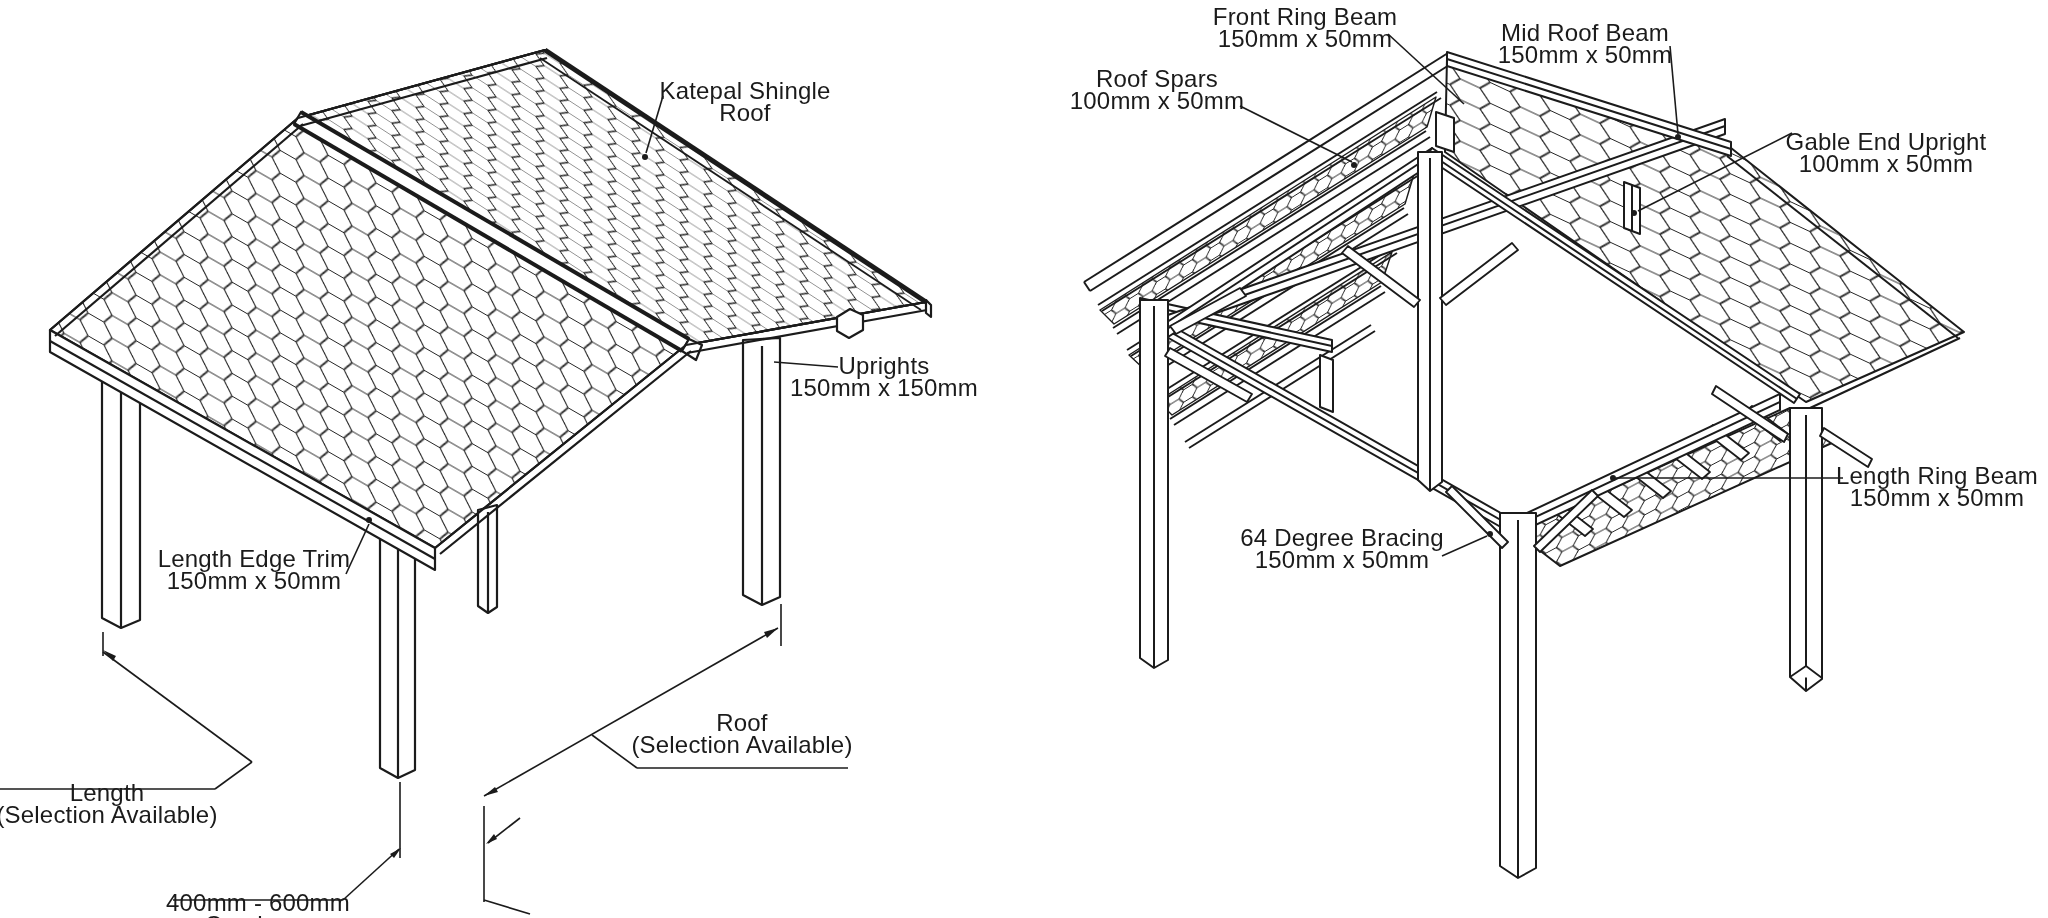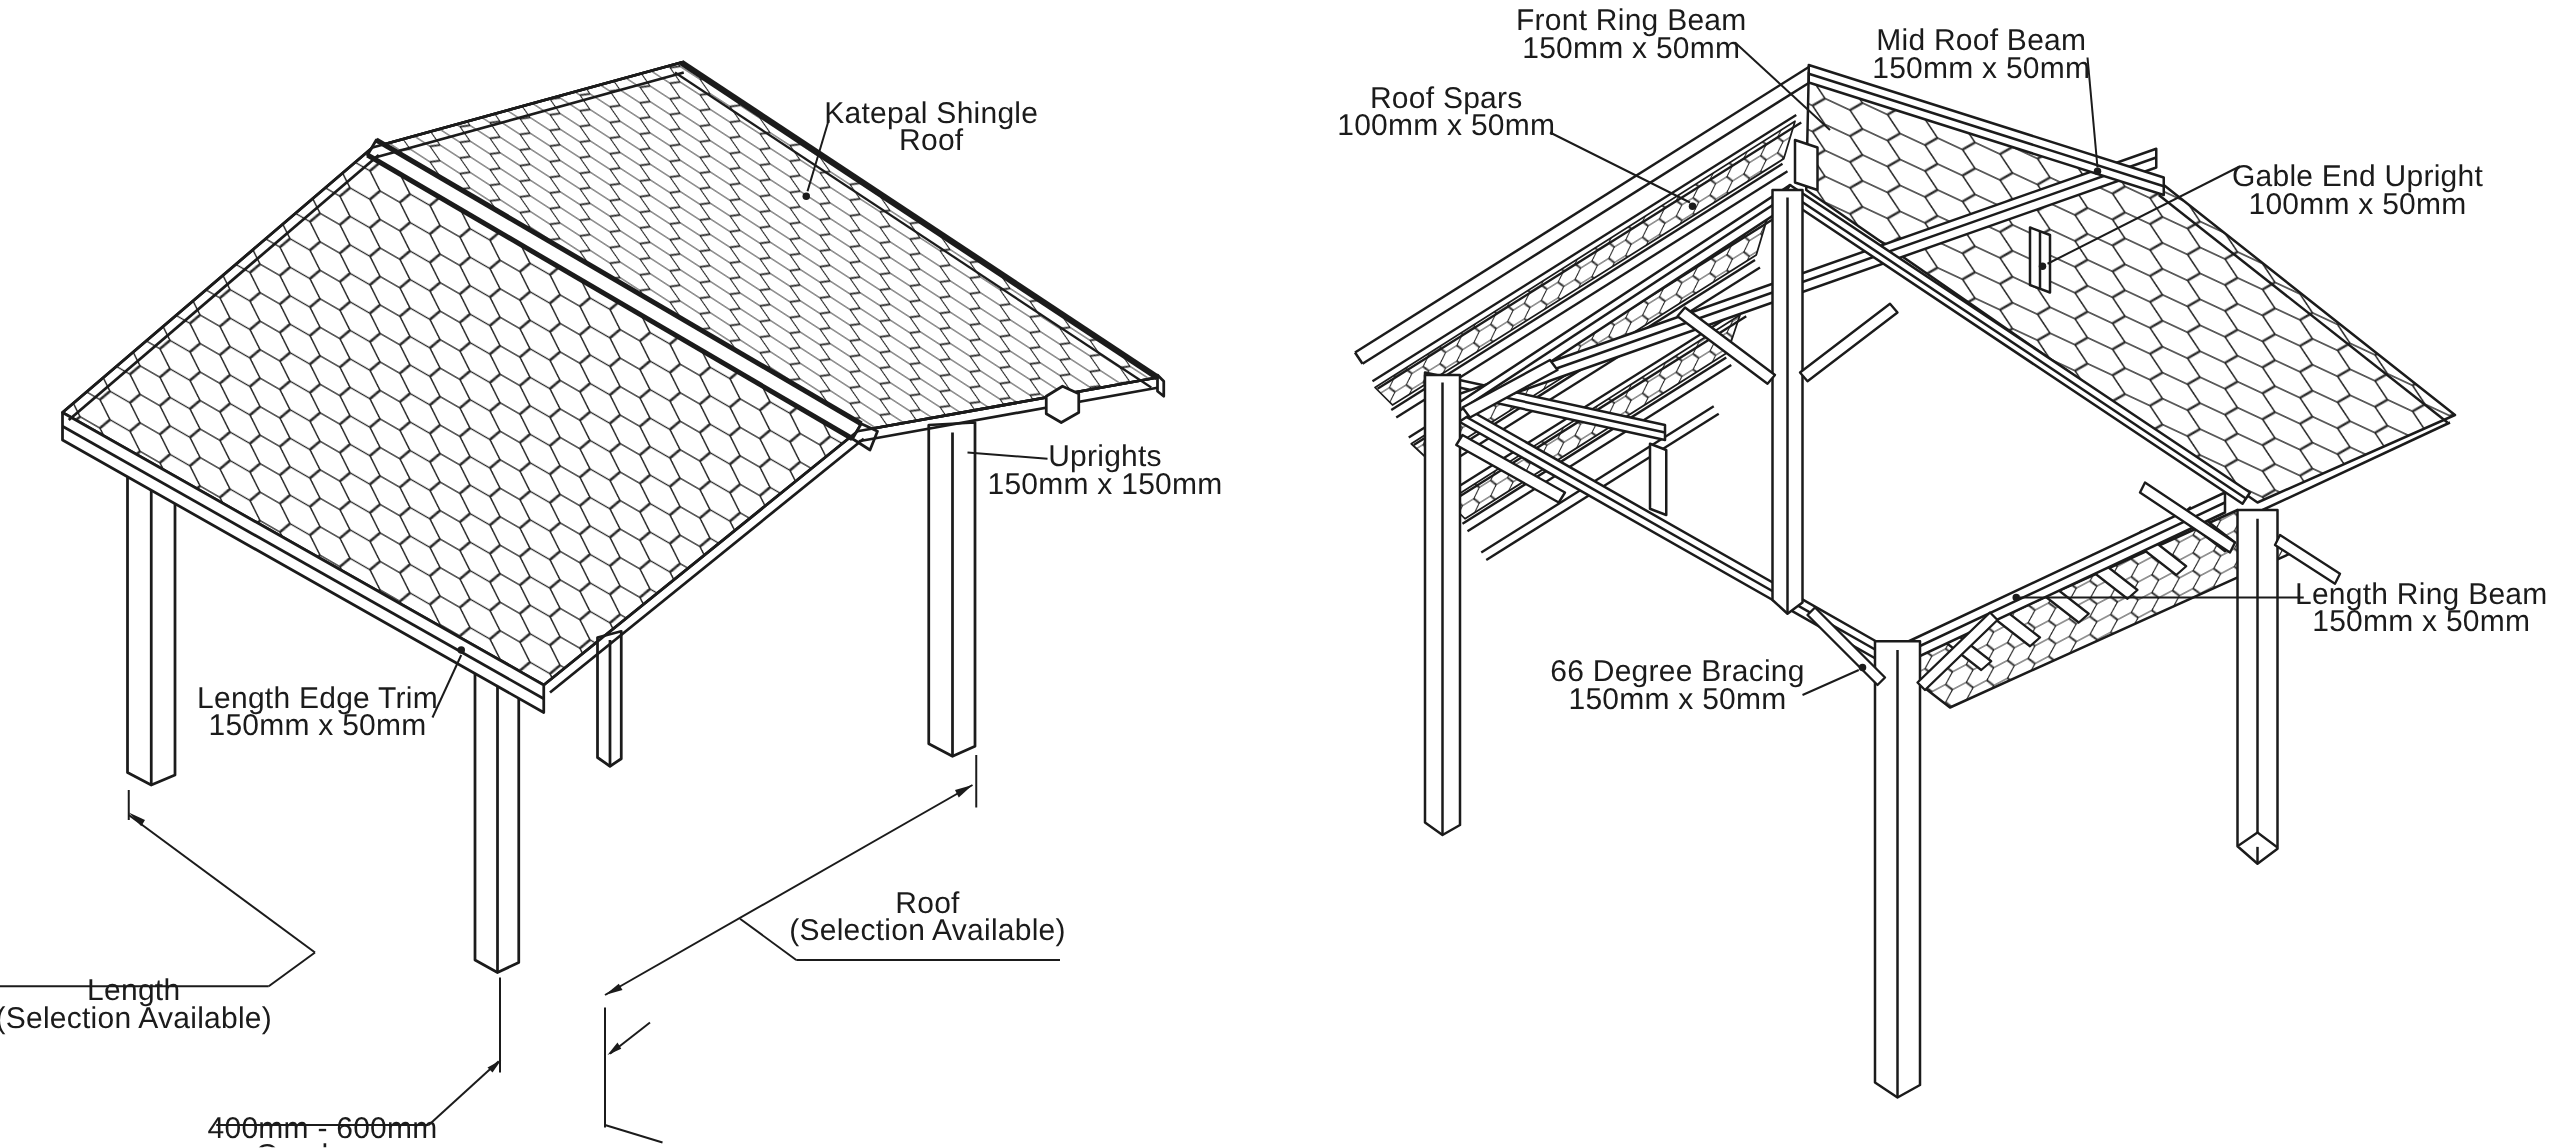--- a/index.html
+++ b/index.html
@@ -315,17 +315,17 @@
 </div>
 <div class="lbl" style="left:1886px;top:131px">
   <div>Gable End Upright</div>
   <div>100mm x 50mm</div>
 </div>
 <div class="lbl" style="left:1937px;top:465px">
   <div>Length Ring Beam</div>
   <div>150mm x 50mm</div>
 </div>
 <div class="lbl" style="left:1342px;top:527px">
-  <div>66 Degree Bracing</div>
+  <div>64 Degree Bracing</div>
   <div>150mm x 50mm</div>
 </div>
 
 </div>
 
 </body></html>

